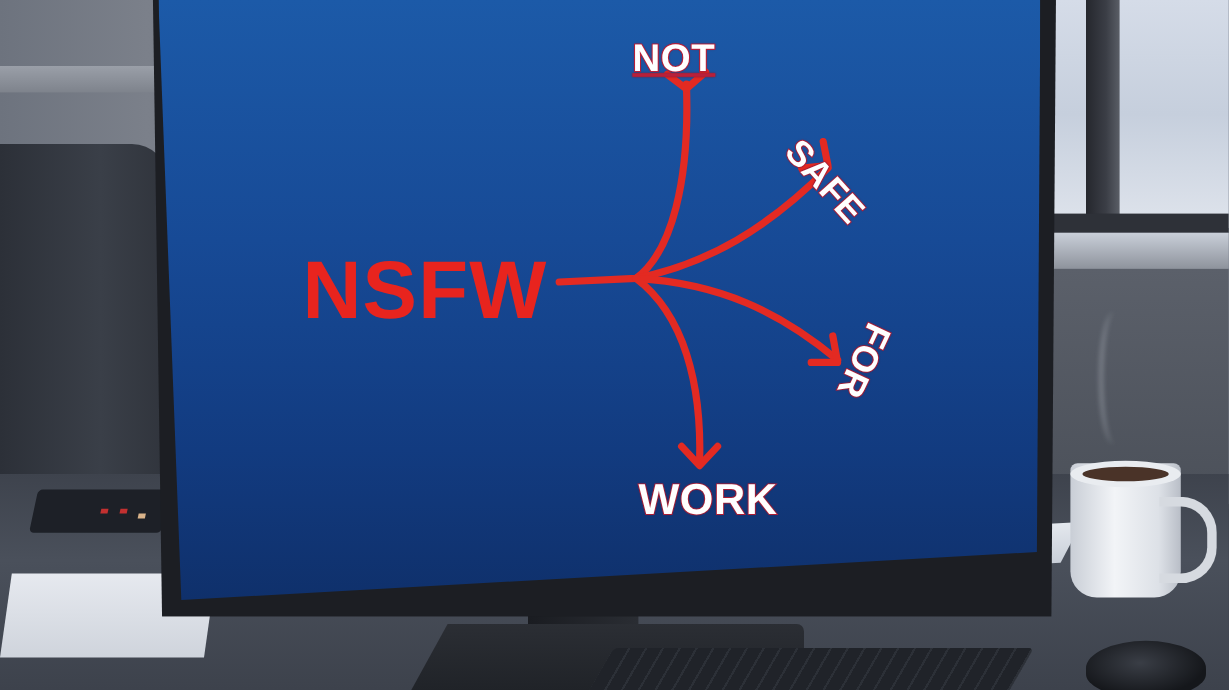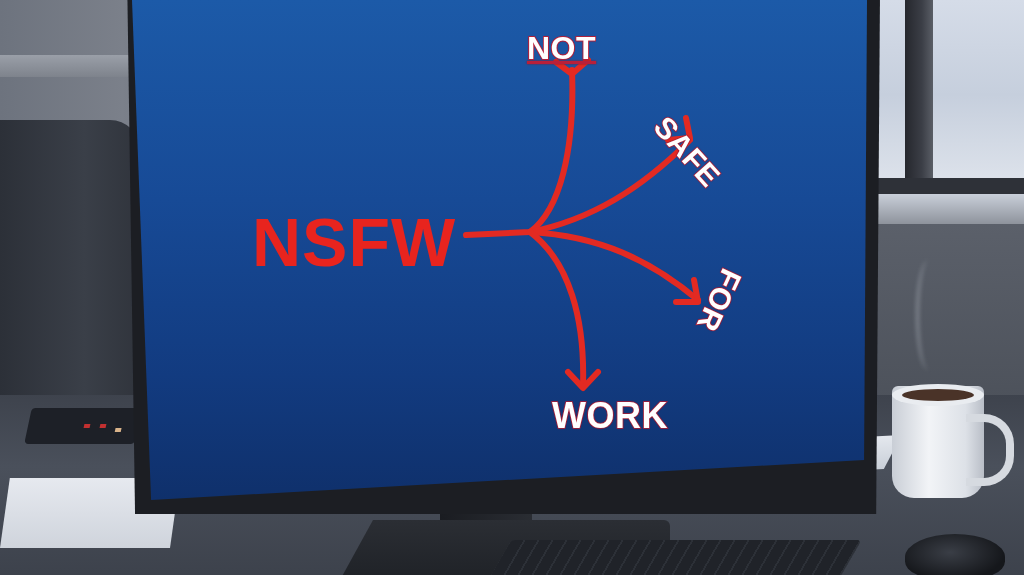--- a/index.html
+++ b/index.html
@@ -174,18 +174,18 @@
         <path d="M530 232 C600 236 650 260 698 300"></path>
         <path d="M676 302 L698 302 L694 280"></path>
         <path d="M530 232 C570 262 585 320 583 386"></path>
         <path d="M568 372 L583 388 L598 372"></path>
       </g>
     </svg>
     <div class="title">NSFW</div>
     <div class="word" style="left:527px; top:30px; font-size:32px;text-decoration:underline;">NOT</div>
     <div class="word" style="left:672px; top:110px; font-size:30px; transform: rotate(48deg); transform-origin: left top;">SAFE</div>
     <div class="word" style="left:748px; top:278px; font-size:30px; transform: rotate(115deg); transform-origin: left top;">FOR</div>
-    <div class="word" style="left:532px; top:395px; font-size:36px;margin-left:20px;">WORK</div>
+    <div class="word" style="left:532px; top:395px; font-size:36px;">WORK</div>
   </div>
 
   <div class="keyboard"></div>
   <div class="mouse"></div>
 </div>
 
 </body></html>

